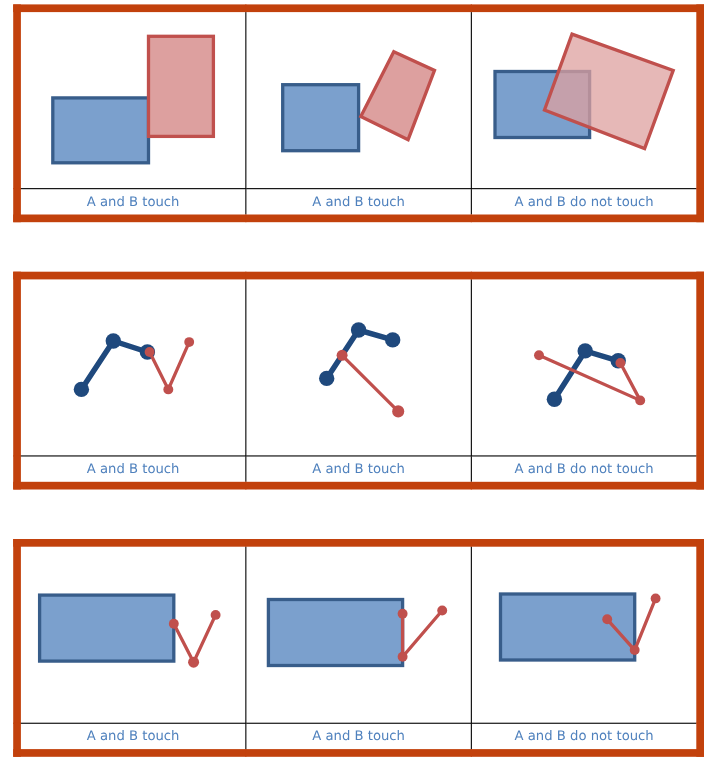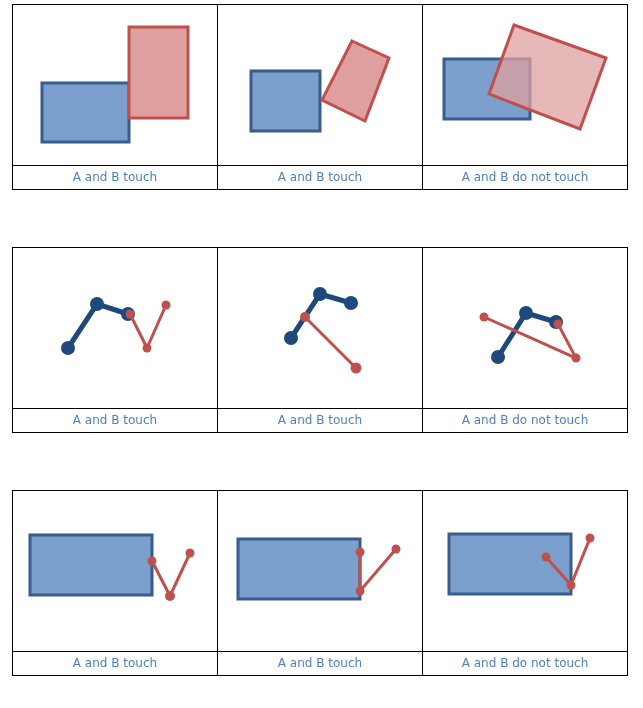--- a/index.html
+++ b/index.html
@@ -1,16 +1,16 @@
 <!DOCTYPE html>
 <html><head>
 <meta charset="utf-8">
 <style>
   body { margin:0; background:#fff; width:643px; height:708px; position:relative; font-family:"DejaVu Sans", sans-serif; }
-  .tbl { position:absolute; left:12px; width:613px; border:1px solid #c2410c; border-collapse:collapse; }
+  .tbl { position:absolute; left:12px; width:613px; border:7px solid #c2410c; border-collapse:collapse; }
   .tbl td { border:1px solid #000; padding:0; width:204px; }
   .fig { height:160px; position:relative; }
   .fig svg { display:block; }
   .cap { height:23px; text-align:center; color:#4f81bd; font-size:12px; line-height:23px; font-family:"DejaVu Sans", sans-serif; }
 </style>
 </head>
 <body>
 
 <table class="tbl" style="top:4px;">
 <tbody>

